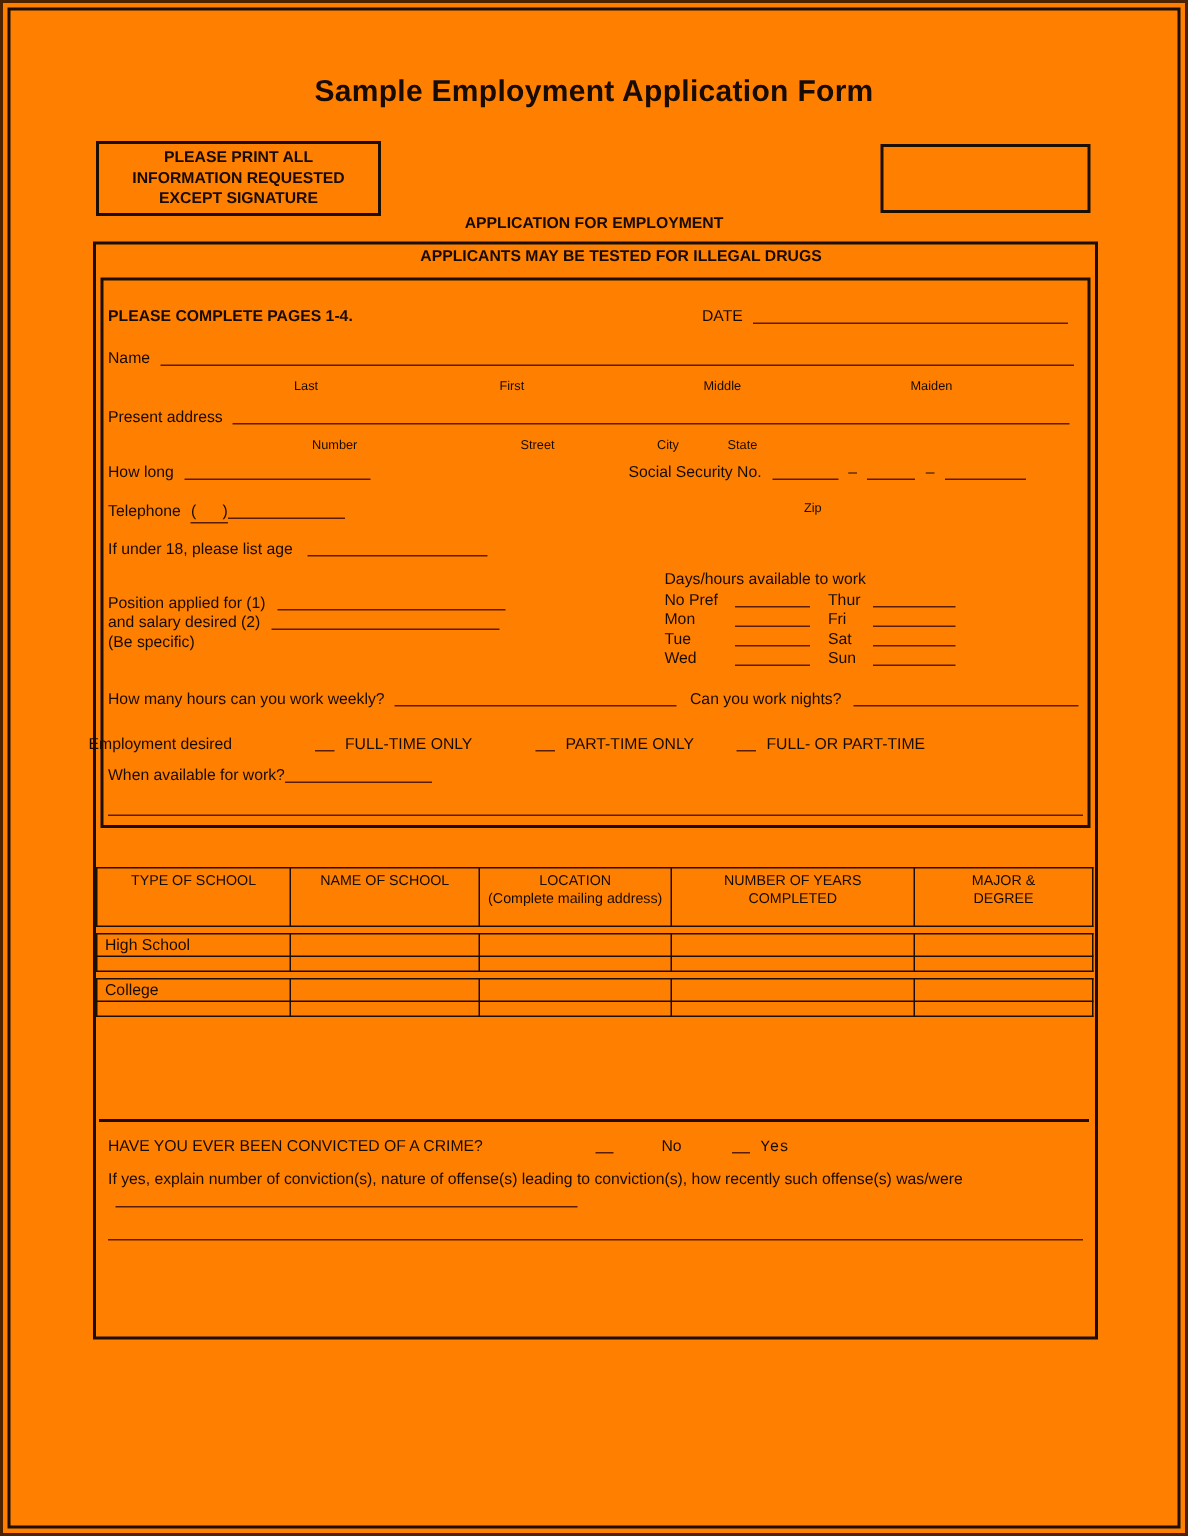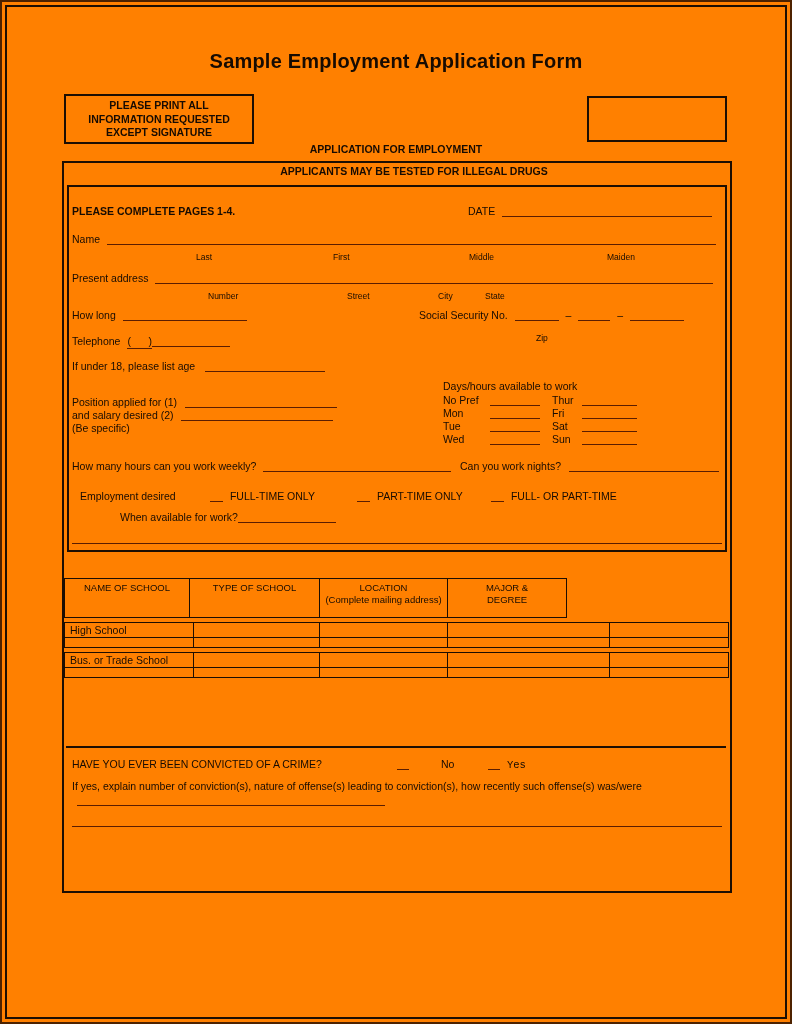--- a/index.html
+++ b/index.html
@@ -154,54 +154,58 @@
 
 <div class="row" style="left:72px;top:460px;">
   <span>How many hours can you work weekly?</span>
   <span class="il" style="width:188px;margin-left:4px;"></span>
 </div>
 <div class="row" style="left:460px;top:460px;">
   <span>Can you work nights?</span>
   <span class="il" style="width:150px;margin-left:5px;"></span>
 </div>
 
-<div class="row" style="left:80px;top:490px;">Employment desired</div>
+<div class="row" style="left:59px;top:490px;">Employment desired</div>
 <div class="row" style="left:210px;top:490px;">
   <span class="il" style="width:13px;"></span>
   <span style="margin-left:4px;">FULL-TIME ONLY</span>
 </div>
 <div class="row" style="left:357px;top:490px;">
   <span class="il" style="width:13px;"></span>
   <span style="margin-left:4px;">PART-TIME ONLY</span>
 </div>
 <div class="row" style="left:491px;top:490px;">
   <span class="il" style="width:13px;"></span>
   <span style="margin-left:4px;">FULL- OR PART-TIME</span>
 </div>
 
-<div class="row" style="left:72px;top:511px;margin-left:48px;">
+<div class="row" style="left:72px;top:511px;">
   <span>When available for work?</span><span class="il" style="width:98px;"></span>
 </div>
 
 <div class="ln" style="left:72px;top:542px;width:650px;"></div>
 
 <div class="edu-table">
   <div class="edu-row edu-header">
+    <div class="edu-cell c0">
+      <div>TYPE OF SCHOOL</div>
+        <div></div>
+    </div>
     <div class="edu-cell c1">
       <div>NAME OF SCHOOL</div>
         <div></div>
     </div>
-    <div class="edu-cell c0">
-      <div>TYPE OF SCHOOL</div>
-        <div></div>
-    </div>
     <div class="edu-cell c2">
       <div>LOCATION</div>
         <div>(Complete mailing address)</div>
     </div>
+    <div class="edu-cell c3">
+      <div>NUMBER OF YEARS</div>
+        <div>COMPLETED</div>
+    </div>
     <div class="edu-cell c4">
       <div>MAJOR &amp;</div>
         <div>DEGREE</div>
     </div>
   </div>
 
   <div class="edu-group">
     <div class="edu-row label-row">
       <div class="edu-cell c0">High School</div>
       <div class="edu-cell c1"></div>
@@ -211,37 +215,37 @@
     </div>
     <div class="edu-row blank-row">
       <div class="edu-cell c0"></div>
       <div class="edu-cell c1"></div>
       <div class="edu-cell c2"></div>
       <div class="edu-cell c3"></div>
       <div class="edu-cell c4"></div>
     </div>
   </div>
 
-
   <div class="edu-group">
     <div class="edu-row label-row">
-      <div class="edu-cell c0">Bus. or Trade School</div>
+      <div class="edu-cell c0">College</div>
       <div class="edu-cell c1"></div>
       <div class="edu-cell c2"></div>
       <div class="edu-cell c3"></div>
       <div class="edu-cell c4"></div>
     </div>
     <div class="edu-row blank-row">
       <div class="edu-cell c0"></div>
       <div class="edu-cell c1"></div>
       <div class="edu-cell c2"></div>
       <div class="edu-cell c3"></div>
       <div class="edu-cell c4"></div>
     </div>
   </div>
+
 
 </div>
 
 <div class="divider"></div>
 
 <div class="row" style="left:72px;top:758px;">HAVE YOU EVER BEEN CONVICTED OF A CRIME?</div>
 <div class="row" style="left:397px;top:758px;">
   <span class="il" style="width:12px;"></span>
   <span style="margin-left:4px;padding-left:25px;">No</span>
 </div>

